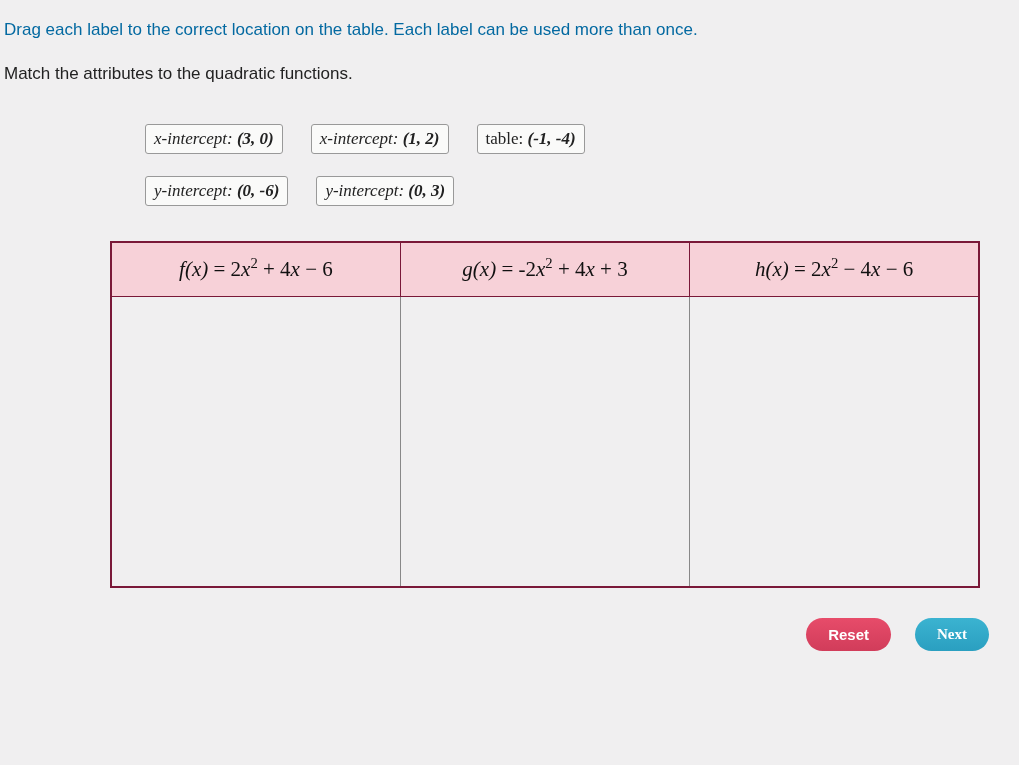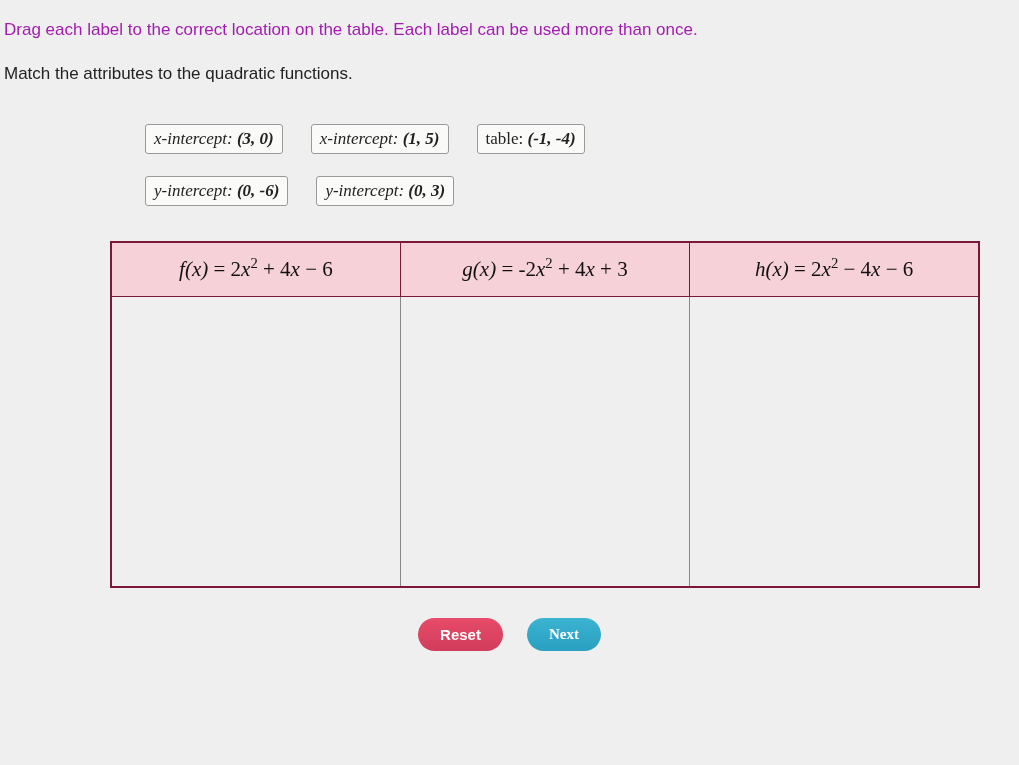--- a/index.html
+++ b/index.html
@@ -10,21 +10,21 @@
     body {
       font-family: Arial, Helvetica, sans-serif;
       background: #f0eff0;
       width: 1019px;
       height: 765px;
       padding: 20px 0 0 0;
       color: #222;
     }
     .instruction-1 {
       font-size: 17px;
-      color: #a21caf;
+      color: #0369a1;
       margin: 0 0 24px 4px;
     }
     .instruction-2 {
       font-size: 17px;
       color: #222;
       margin: 10px 0 40px 4px;
     }
     .content-wrapper {
       padding: 0 30px;
     }
@@ -85,21 +85,21 @@
       font-style: italic;
     }
     .main-table th .x {
       font-style: italic;
     }
     .main-table th .num {
       font-style: normal;
     }
     .button-row {
       display: flex;
-      justify-content: center;
+      justify-content: flex-end;
       gap: 24px;
       margin-top: 30px;
     }
     .btn {
       border: none;
       border-radius: 20px;
       padding: 8px 22px;
       font-size: 15px;
       font-weight: bold;
       color: #fff;
@@ -126,21 +126,21 @@
 <div class="instruction-2">Match the attributes to the quadratic functions.</div>
 
 <div class="content-wrapper">
 
   <div class="labels-area">
     <div class="label-row">
       <div class="draggable-label">
         <span>x-intercept: </span><b>(3, 0)</b>
       </div>
       <div class="draggable-label">
-        <span>x-intercept: </span><b>(1, 5)</b>
+        <span>x-intercept: </span><b>(1, 2)</b>
       </div>
       <div class="draggable-label">
         <span class="math-normal">table: </span><b>(-1, -4)</b>
       </div>
     </div>
     <div class="label-row">
       <div class="draggable-label">
         <span>y-intercept: </span><b>(0, -6)</b>
       </div>
       <div class="draggable-label">

